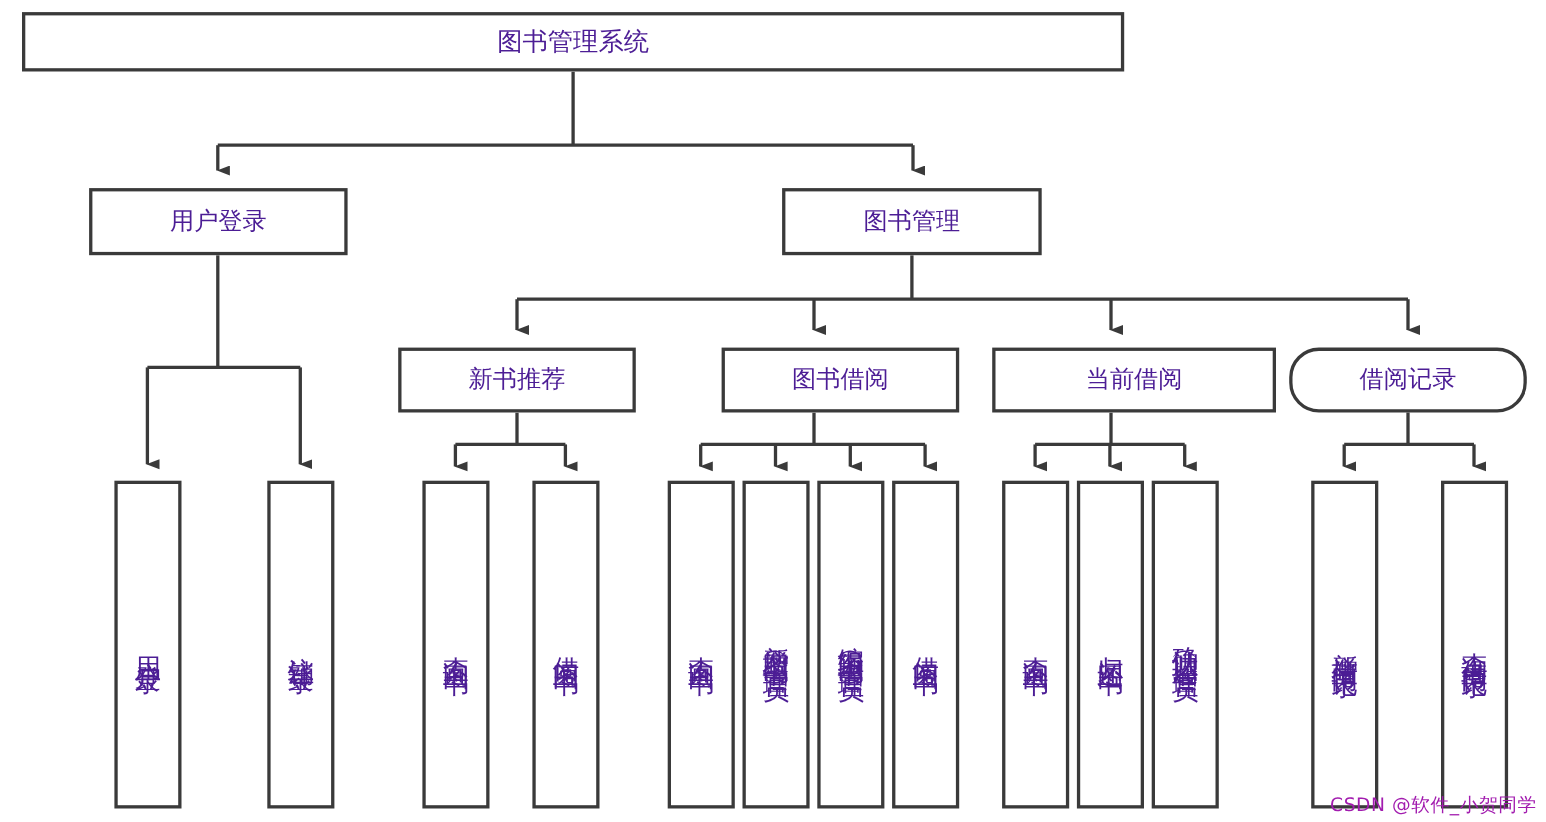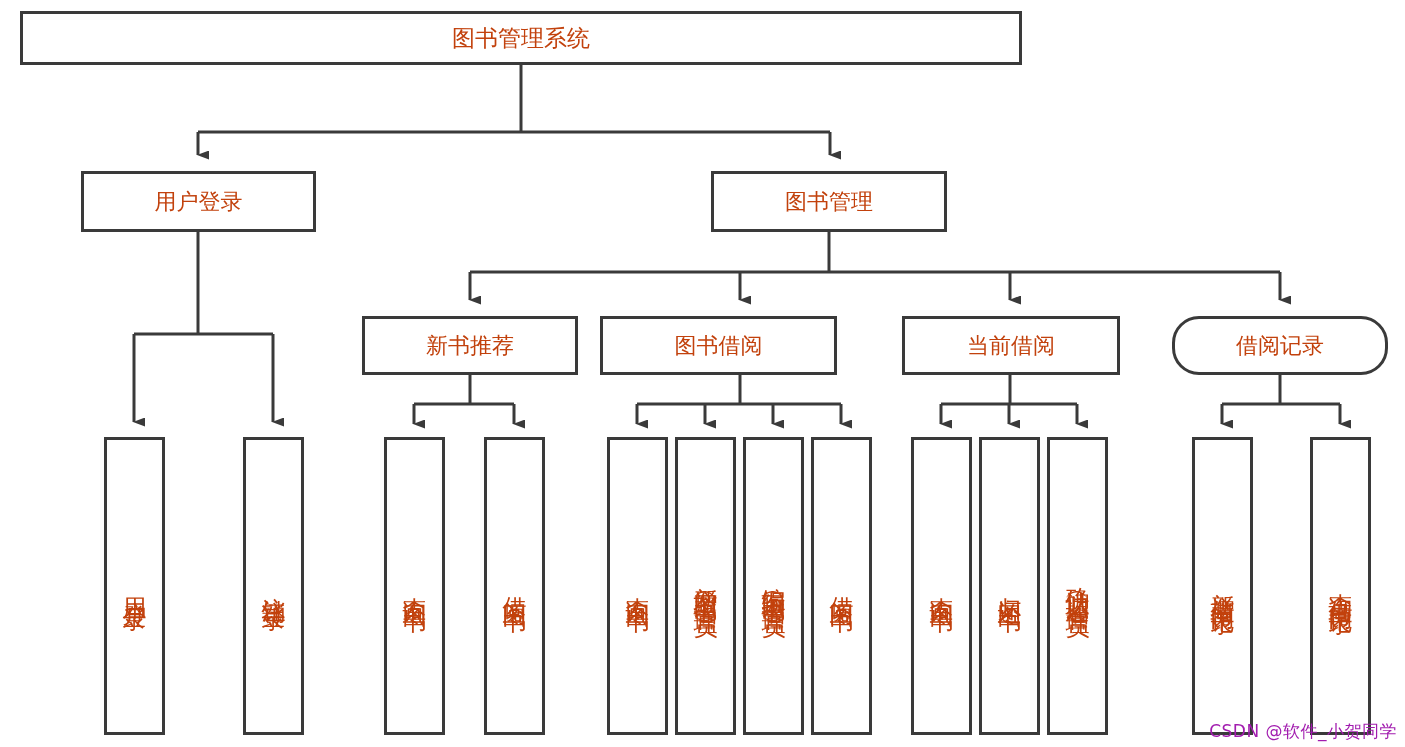--- a/index.html
+++ b/index.html
@@ -24,21 +24,21 @@
     pointer-events: none;
   }
   .node {
     position: absolute;
     box-sizing: border-box;
     background: #ffffff;
     border: 3px solid #3a3a3a;
     display: flex;
     align-items: center;
     justify-content: center;
-    color: #c2410c;
+    color: #4c1d95;
   }
   .node .lbl {
     display: block;
     text-align: center;
     white-space: nowrap;
     line-height: 1.15;
   }
   
   .n-root { left: 20px; top: 11px; width: 1002px; height: 54px; }
   .n-root .lbl { font-size: 23px; }
@@ -131,24 +131,24 @@
   <div class="node n-l2" style="left:81px; top:171px; width:235px;">
     <span class="lbl">用户登录</span>
   </div>
   <div class="node n-l2" style="left:711px; top:171px; width:236px;align-items:center;">
     <span class="lbl">图书管理</span>
   </div>
 
   <div class="node n-l3" style="left:362px; top:316px; width:216px;">
     <span class="lbl">新书推荐</span>
   </div>
-  <div class="node n-l3" style="left:600px; top:316px; width:237px;">
+  <div class="node n-l3" style="left:656px; top:316px; width:216px;">
     <span class="lbl">图书借阅</span>
   </div>
-  <div class="node n-l3" style="left:902px; top:316px; width:218px;">
+  <div class="node n-l3" style="left:902px; top:316px; width:258px;">
     <span class="lbl">当前借阅</span>
   </div>
   <div class="node n-l3" style="left:1172px; top:316px; width:216px;border-radius:27px;">
     <span class="lbl">借阅记录</span>
   </div>
 
   <div class="node n-leaf" style="left:104px;">
     <span class="lbl">用户登录</span>
   </div>
   <div class="node n-leaf" style="left:243px;">

